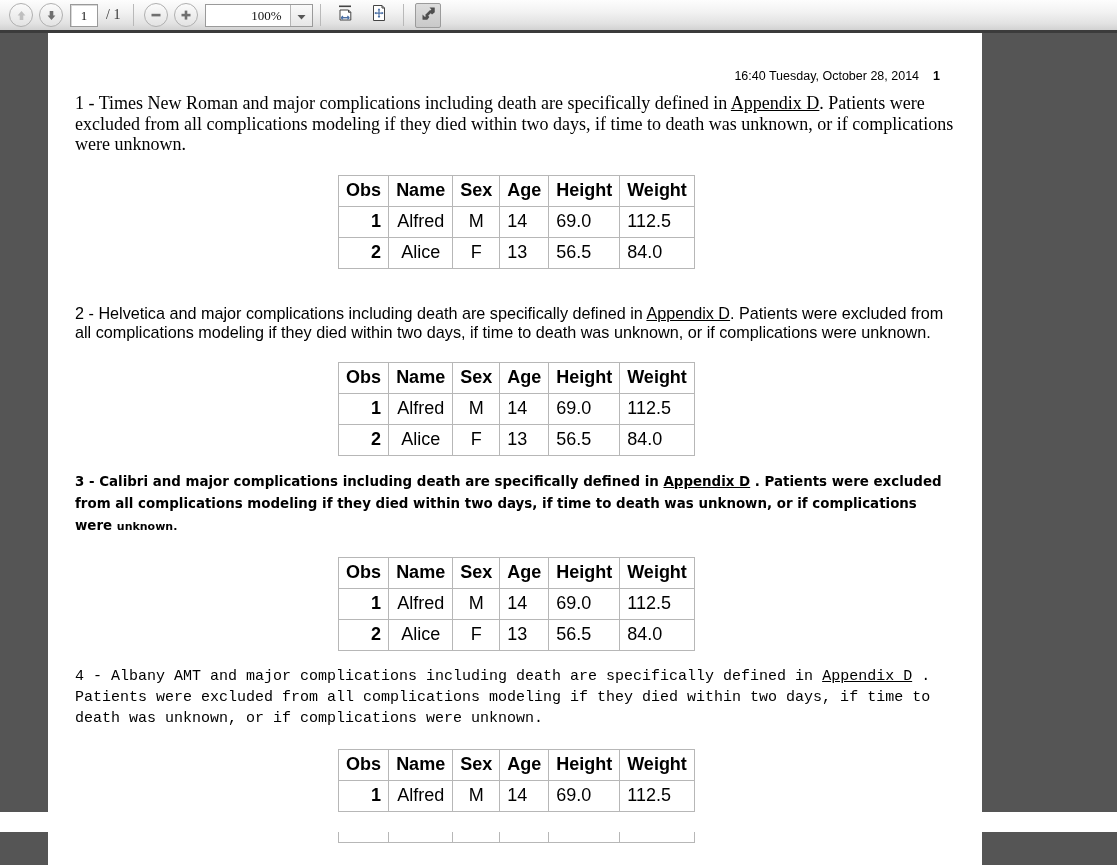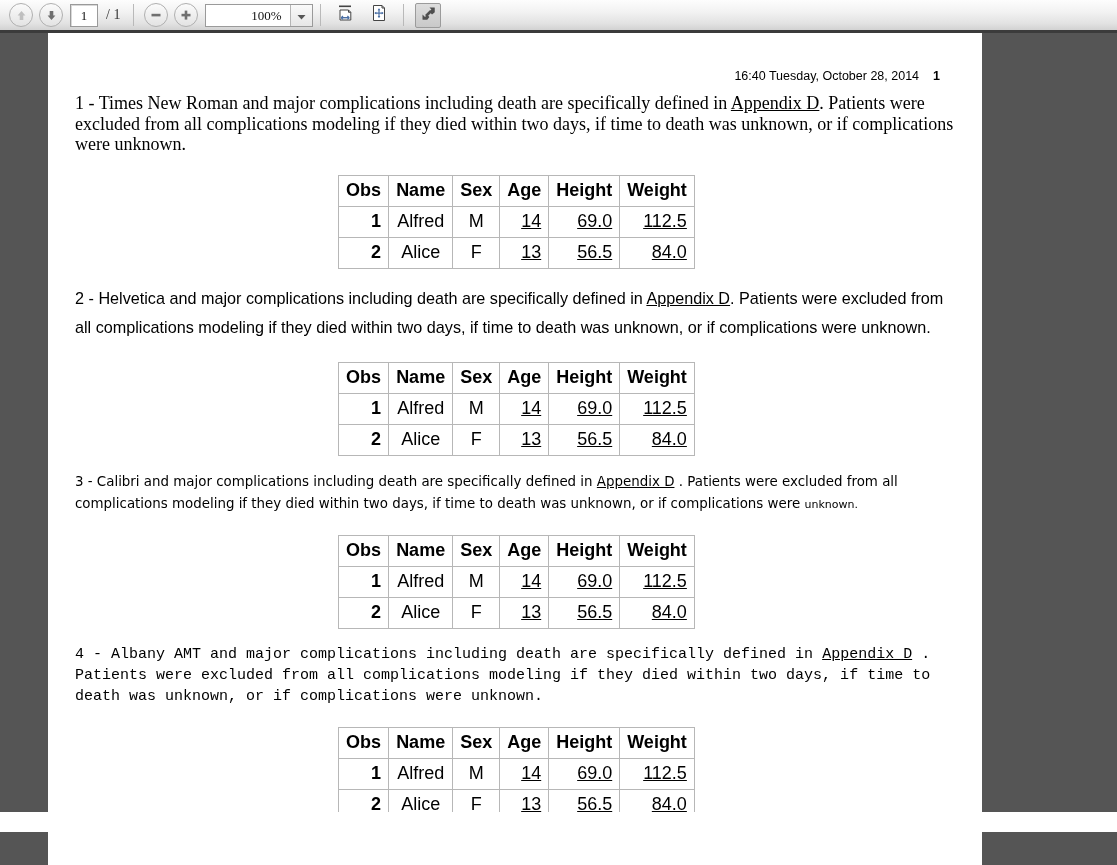--- a/index.html
+++ b/index.html
@@ -173,26 +173,28 @@
 
   
   .p-serif {
     font-family: "Liberation Serif", serif;
     font-size: 18px;
     line-height: 20.6px;
   }
   .p-helv {
     font-family: "Liberation Sans", sans-serif;
     font-size: 16.2px;
-    line-height: 29px;
+    line-height: 19px;
+    margin-top: 20px;
   }
   .p-calibri {
     font-family: "DejaVu Sans", sans-serif;
     font-size: 13.4px;
     line-height: 22px;
+    font-weight: bold;
   }
   .p-calibri .tail {
     font-size: 11px;
     line-height: 15px;
   }
   .p-albany {
     font-family: Liberation Mono, monospace;
     font-size: 15px;
     line-height: 21px;
   }
@@ -214,22 +216,20 @@
     border: 1px solid #b7b7b7;
     padding: 4px 7px 5px 7px;
     white-space: nowrap;
   }
   table.sastab thead th {
     font-weight: bold;
     text-align: center;
     background: #fff;
   }
   table.sastab td.num {
-    text-align: right;
-    text-decoration: underline;
   }
   table.sastab td.txt {
     text-align: center;
   }
   table.sastab td.obs {
     text-align: right;
     font-weight: bold;
   }
   .tbl-block { margin: 0; }
 </style>

